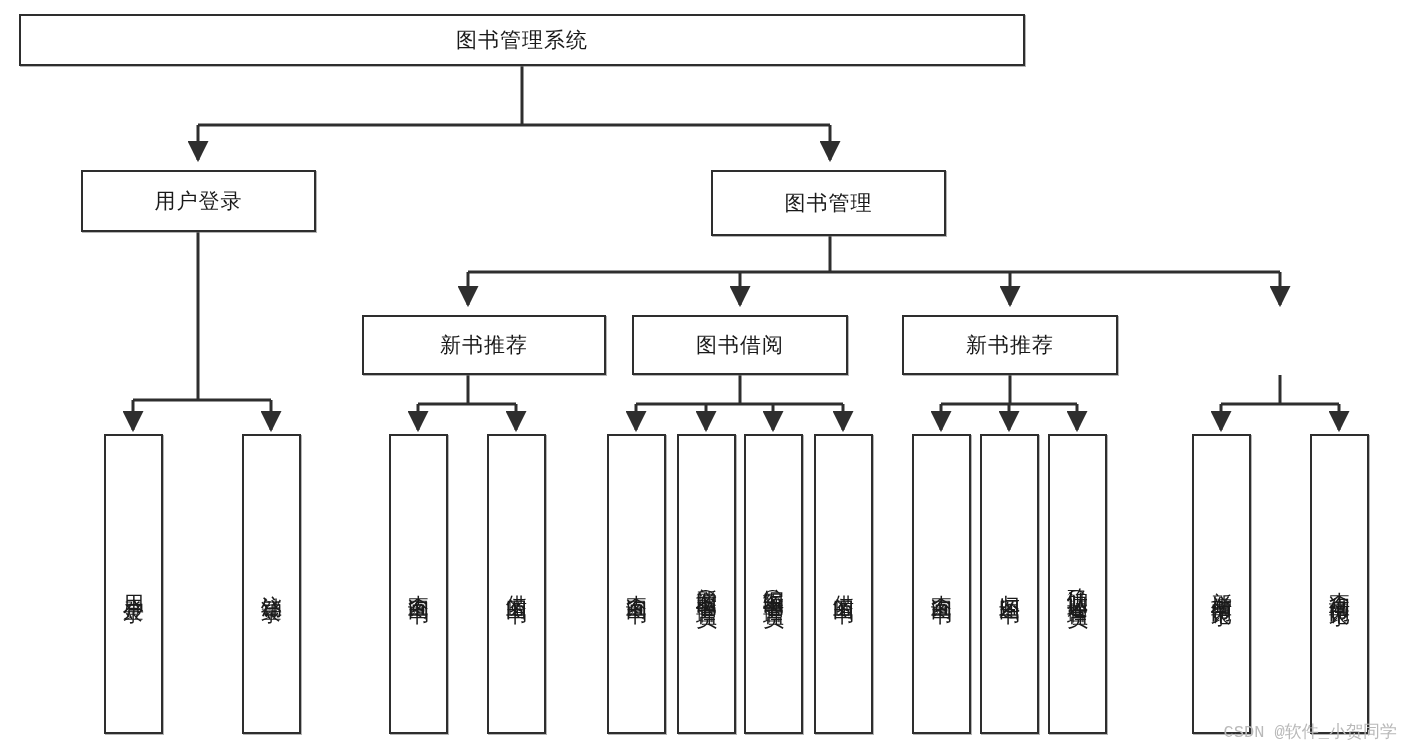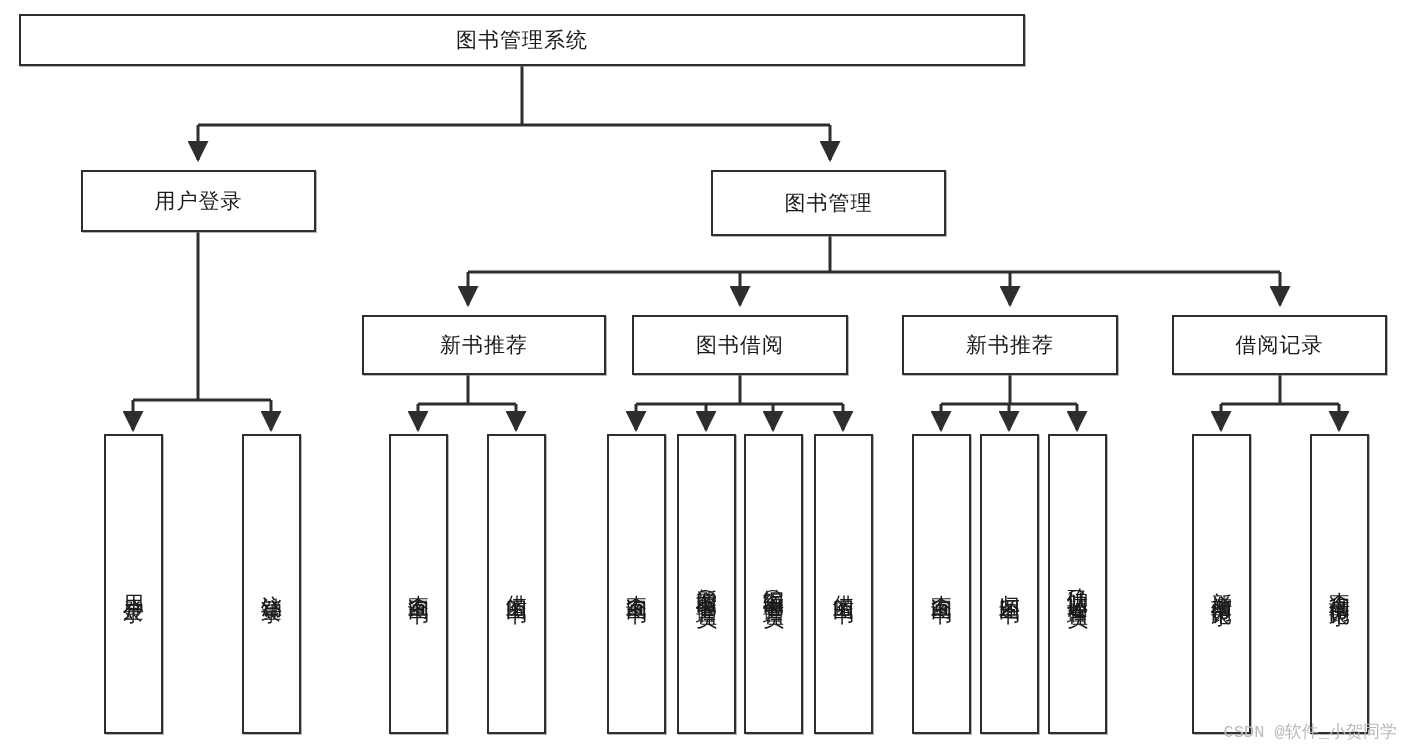--- a/index.html
+++ b/index.html
@@ -135,23 +135,20 @@
 
   <div class="node horiz" style="left:362px; top:315px; width:244px; height:60px;">
     <span class="hlabel">新书推荐</span>
   </div>
   <div class="node horiz" style="left:632px; top:315px; width:216px; height:60px;">
     <span class="hlabel">图书借阅</span>
   </div>
   <div class="node horiz" style="left:902px; top:315px; width:216px; height:60px;">
     <span class="hlabel">新书推荐</span>
   </div>
-  <div class="node horiz" style="left:1172px; top:315px; width:215px; height:60px;">
-    <span class="hlabel">借阅记录</span>
-  </div>
 
   <div class="node vert" style="left:104px; top:434px; width:59px; height:300px;">
     <span class="vlabel">用户登录</span>
   </div>
   <div class="node vert" style="left:242px; top:434px; width:59px; height:300px;">
     <span class="vlabel">注销登录</span>
   </div>
 
   <div class="node vert" style="left:389px; top:434px; width:59px; height:300px;">
     <span class="vlabel">查询图书</span>

